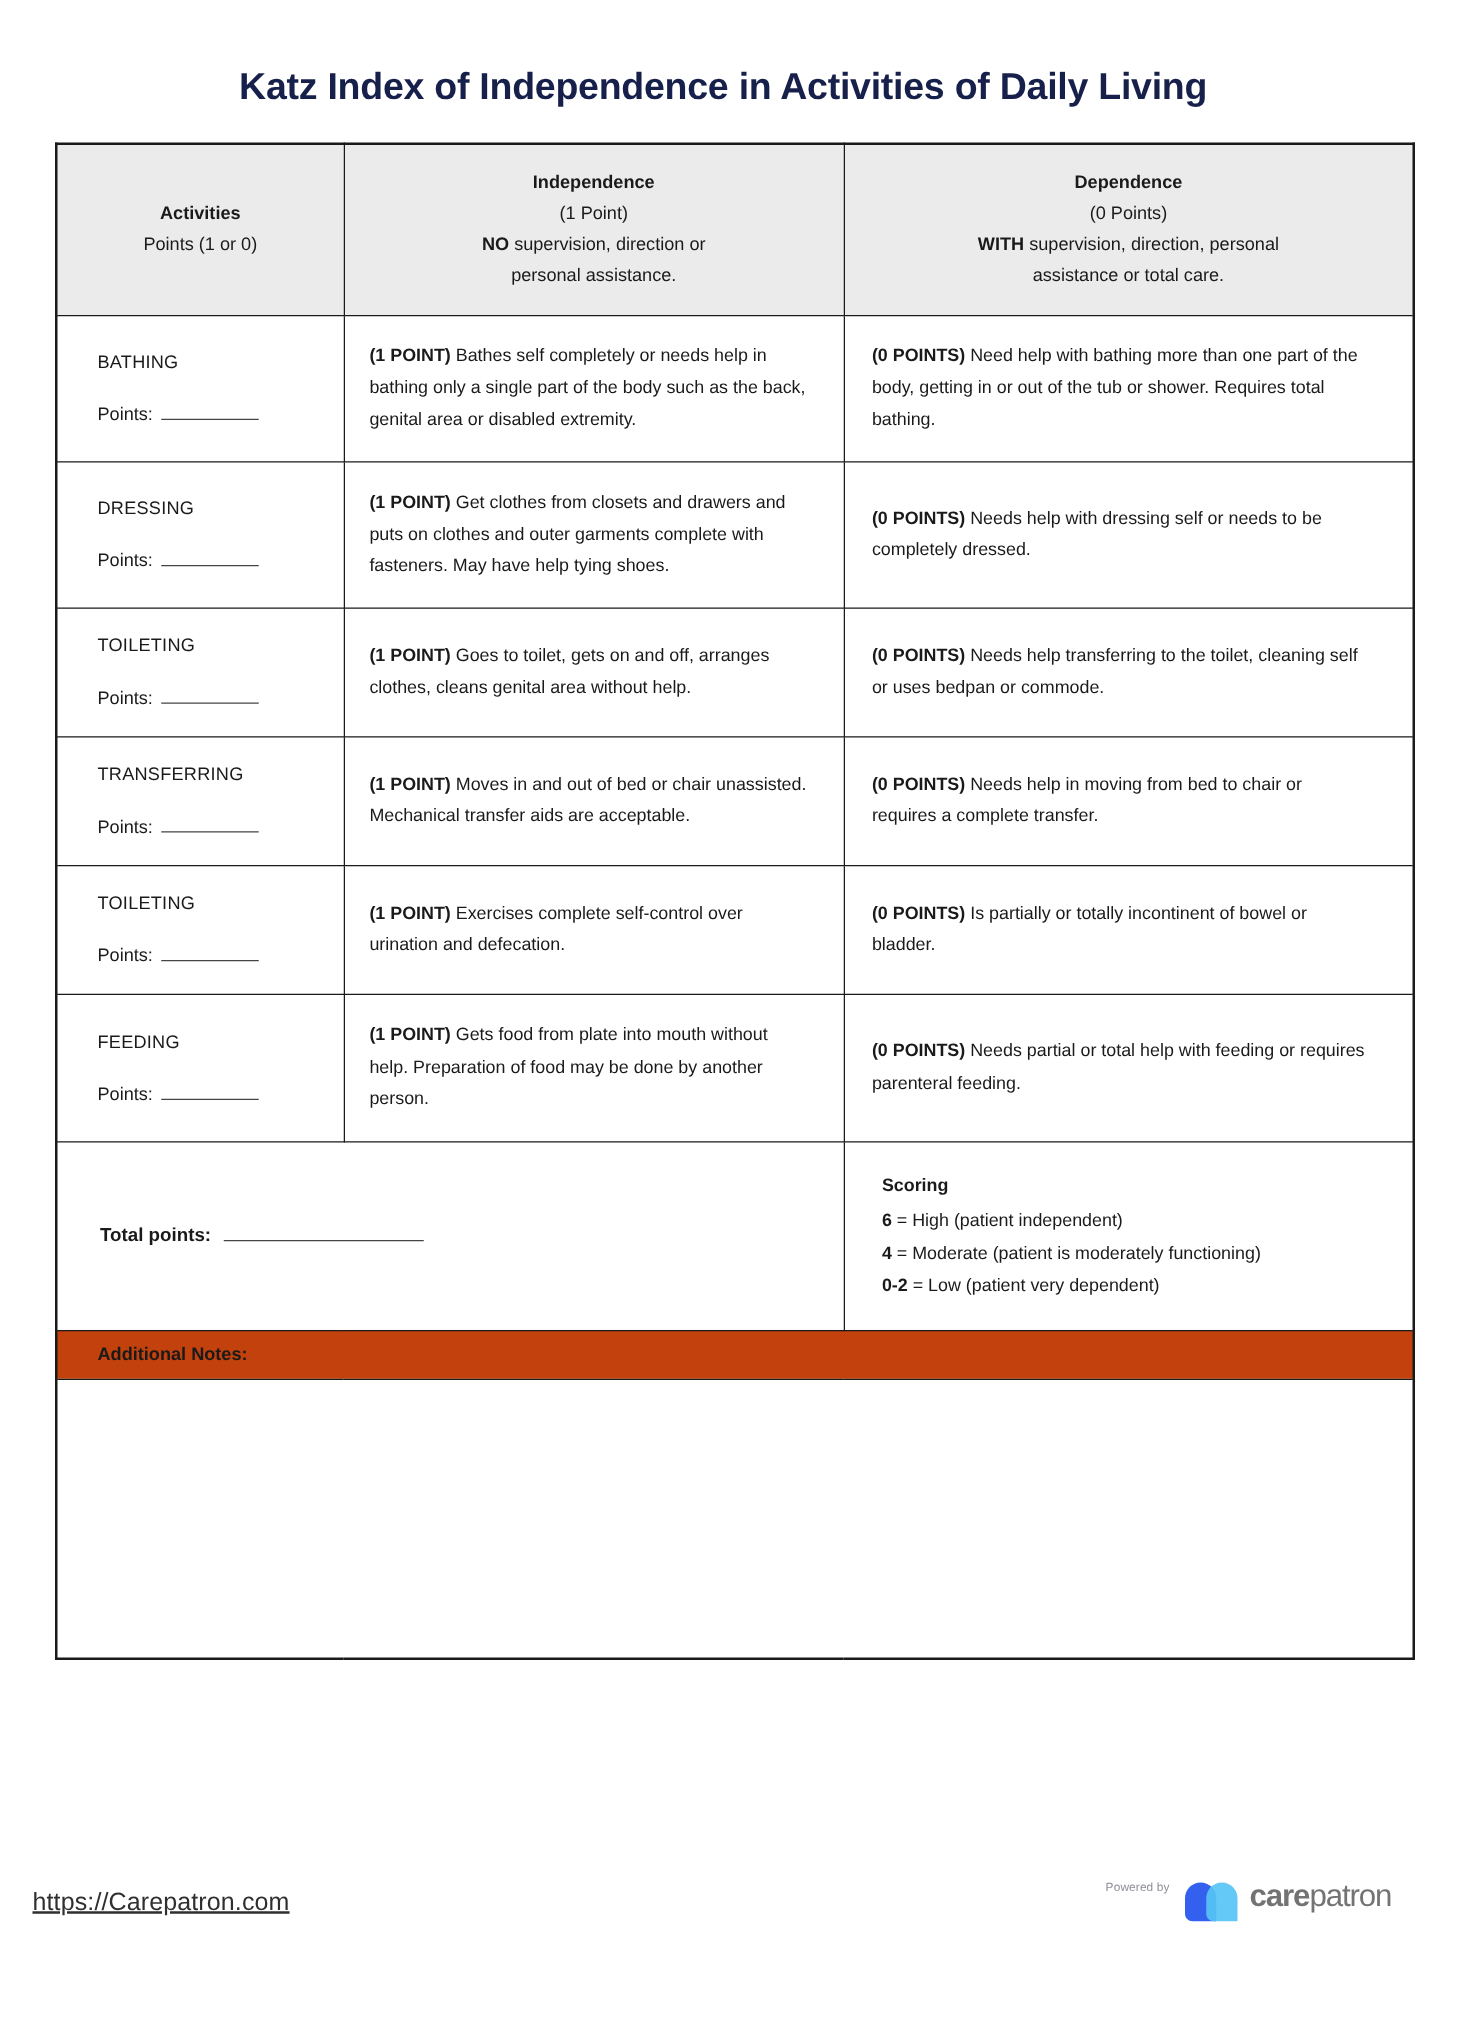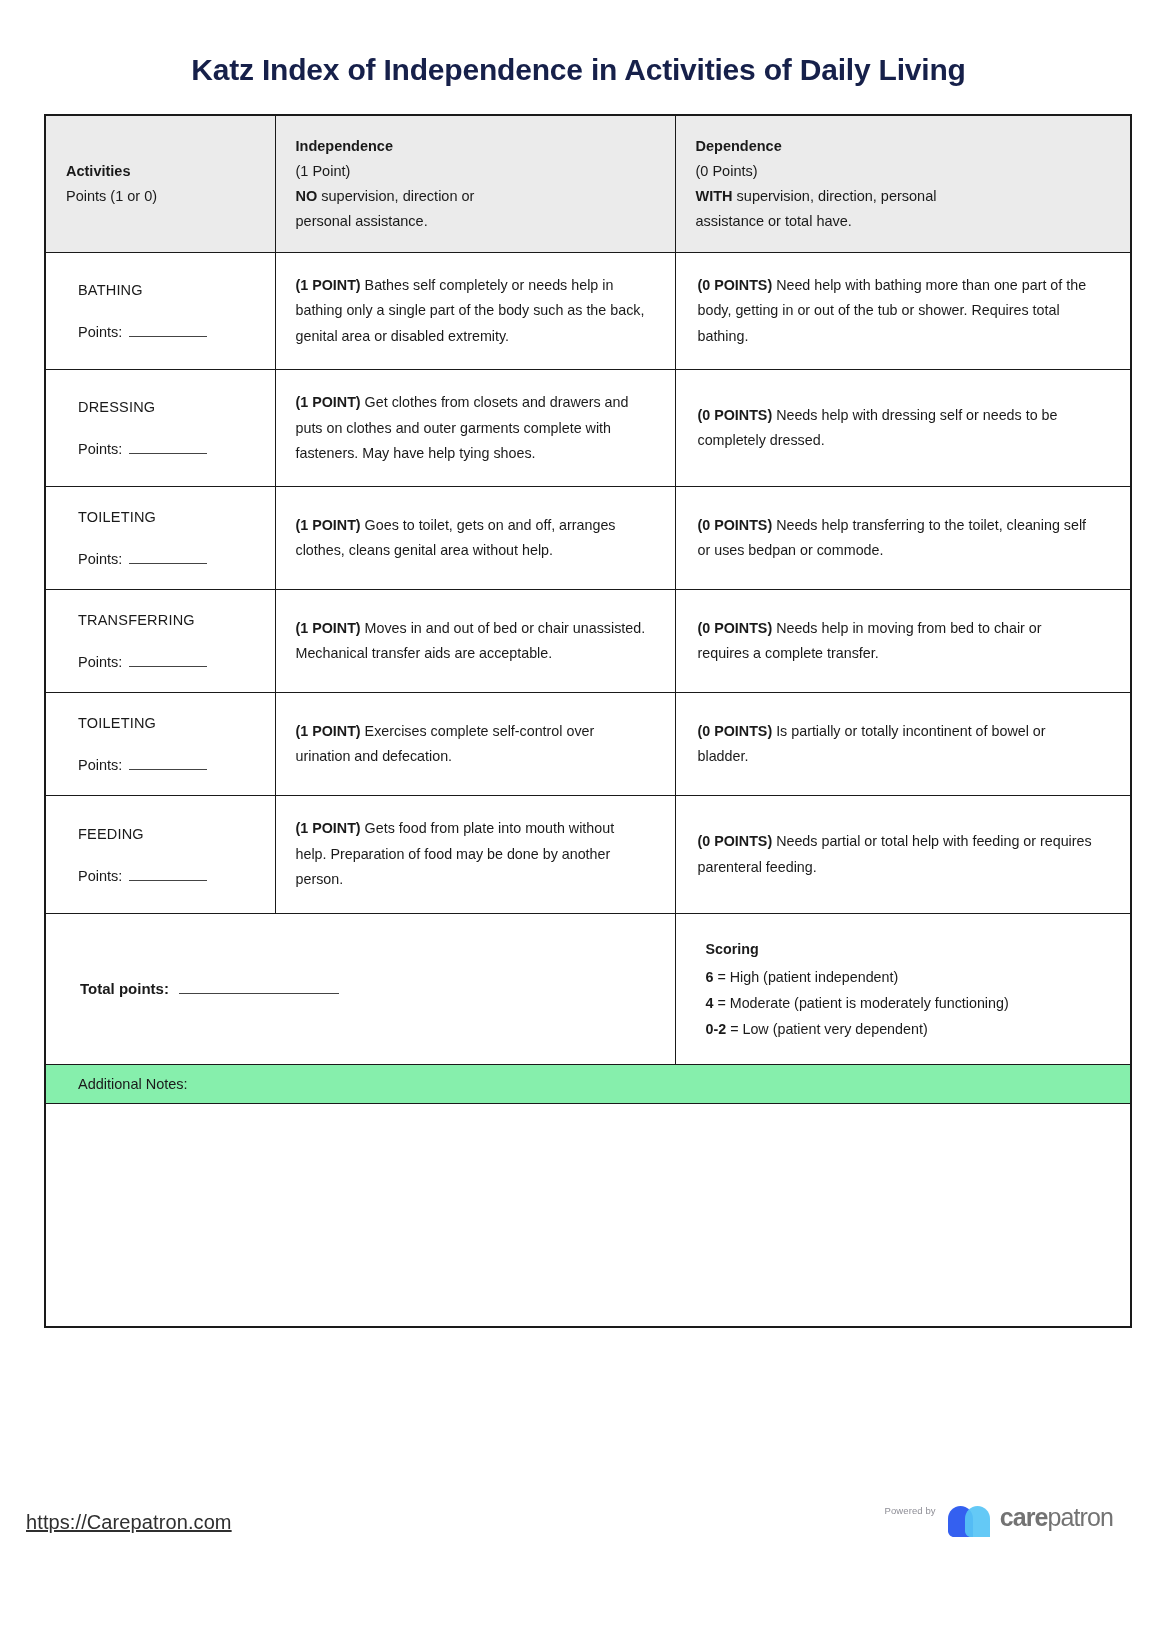--- a/index.html
+++ b/index.html
@@ -53,20 +53,21 @@
     height: 62px;
     padding: 0 30px;
     font-size: 14.5px;
   }
   .idrow .name-cell { width: 523px; }
   .idrow .date-cell { padding-left: 32px; }
 
   
   .hdr td {
     background: #ebebeb;
+    text-align: center;
     padding: 18px 20px;
     font-size: 14.5px;
     line-height: 1.72;
   }
   .hdr .c1 { width: 230px; }
   .hdr .c2 { width: 400px; }
   .hdr strong { font-weight: bold; }
   .hdr .line-b { font-weight: bold; }
 
   
@@ -126,24 +127,24 @@
     line-height: 1.82;
   }
   .score-right .score-h {
     font-weight: bold;
     margin-bottom: 2px;
   }
   .score-right b { font-weight: bold; }
 
   
   .notes-hdr td {
-    background: #86efac;
+    background: #c2410c;
     padding: 11px 0 11px 32px !important;
     font-size: 14.5px;
-    font-weight: normal;
+    font-weight: bold;
   }
   .notes-body td {
     height: 222px;
   }
 
   
   .footer {
     position: absolute;
     left: 26px;
     right: 44px;
@@ -205,21 +206,21 @@
       <td class="c2">
         <div class="line-b">Independence</div>
         <div>(1 Point)</div>
         <div><strong>NO</strong><span> supervision, direction or</span></div>
         <div>personal assistance.</div>
       </td>
       <td>
         <div class="line-b">Dependence</div>
         <div>(0 Points)</div>
         <div><strong>WITH</strong><span> supervision, direction, personal</span></div>
-        <div>assistance or total have.</div>
+        <div>assistance or total care.</div>
       </td>
     </tr>
 
     <tr>
       <td class="act-name">
         <div class="act-title">BATHING</div>
         <div class="pts-line"><span>Points:</span><span class="blank"></span></div>
       </td>
       <td class="desc"><b>(1 POINT)</b><span> Bathes self completely or needs help in bathing only a single part of the body such as the back, genital area or disabled extremity.</span></td>
       <td class="desc right"><b>(0 POINTS)</b><span> Need help with bathing more than one part of the body, getting in or out of the tub or shower. Requires total bathing.</span></td>

